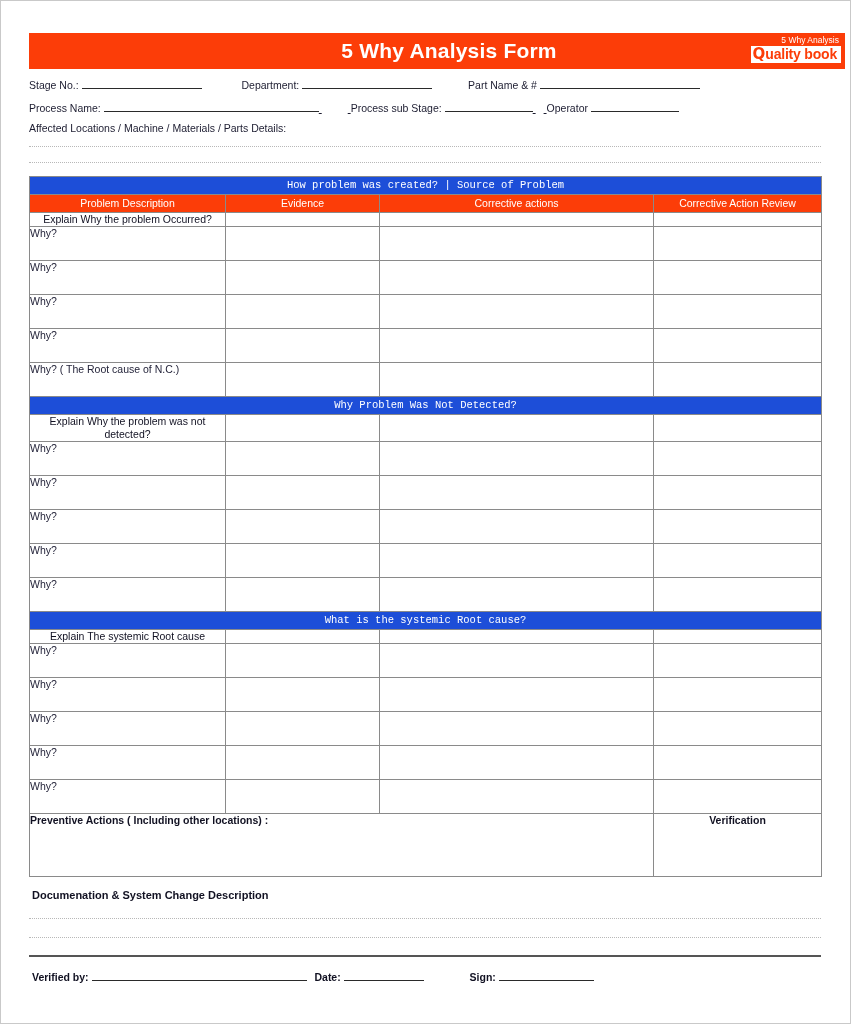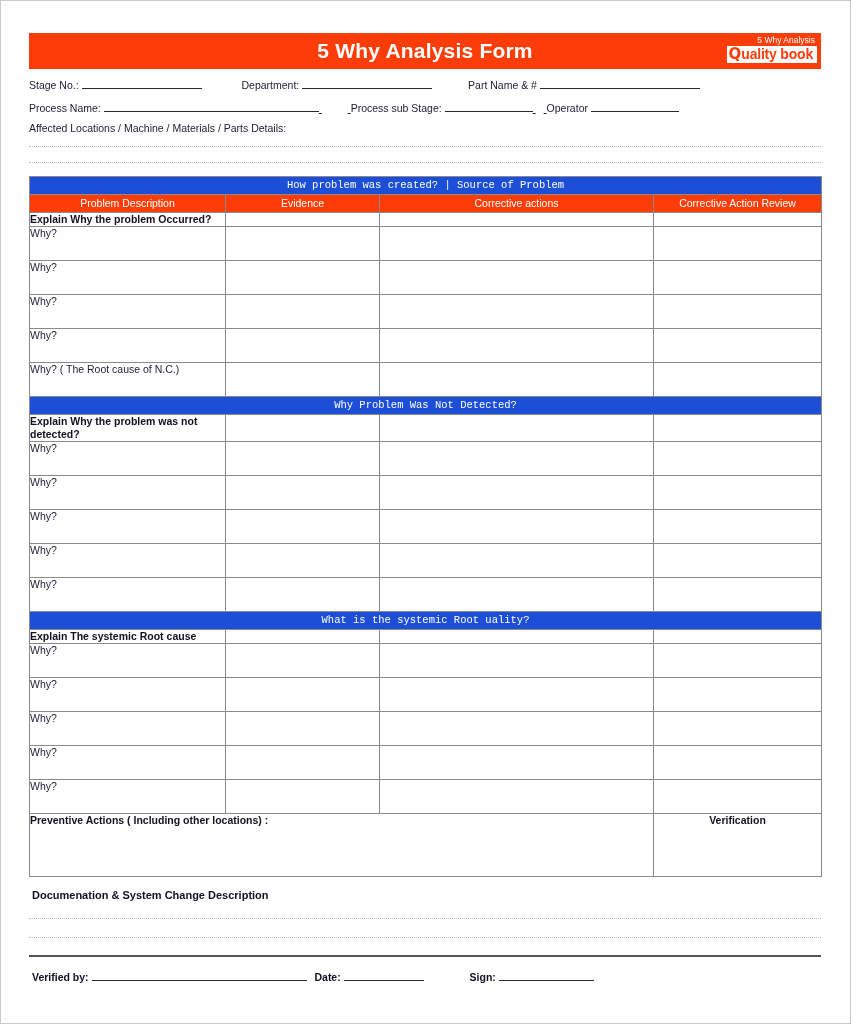--- a/index.html
+++ b/index.html
@@ -29,20 +29,21 @@
   .banner {
     position: absolute;
     left: 28px;
     top: 32px;
     width: 792px;
     height: 36px;
     background: #FC3D08;
     display: flex;
     align-items: center;
     justify-content: center;
+    padding-left: 24px;
   }
   .banner-title {
     color: #ffffff;
     font-size: 21px;
     font-weight: bold;
     letter-spacing: 0.2px;
     text-align: center;
   }
   .logo {
     position: absolute;
@@ -153,25 +154,26 @@
     color: #ffffff;
     text-align: center;
     font-size: 12px;
     height: 17px;
     line-height: 17px;
     border: 1px solid #FC3D08;
     font-weight: normal;
   }
   td.explain {
     font-size: 9.5px;
-    font-weight: bold;
+    font-weight: normal;
     height: 13px;
     line-height: 13px;
     padding-left: 3px;
     color: #111122;
+    text-align: center;
   }
   td.why {
     height: 33px;
     padding: 1px 0 0 3px;
     font-size: 10.5px;
     color: #24243a;
   }
   td.blank { padding: 0; }
 
   td.prev {
@@ -346,21 +348,21 @@
         <td class="blank"></td>
       </tr>
       <tr>
         <td class="why">Why?</td>
         <td class="blank"></td>
         <td class="blank"></td>
         <td class="blank"></td>
       </tr>
 
       <tr>
-        <td class="sec-head" colspan="4">What is the systemic Root uality?</td>
+        <td class="sec-head" colspan="4">What is the systemic Root cause?</td>
       </tr>
       <tr>
         <td class="explain">Explain The systemic Root cause</td>
         <td class="explain blank"></td>
         <td class="explain blank"></td>
         <td class="explain blank"></td>
       </tr>
       <tr>
         <td class="why">Why?</td>
         <td class="blank"></td>

